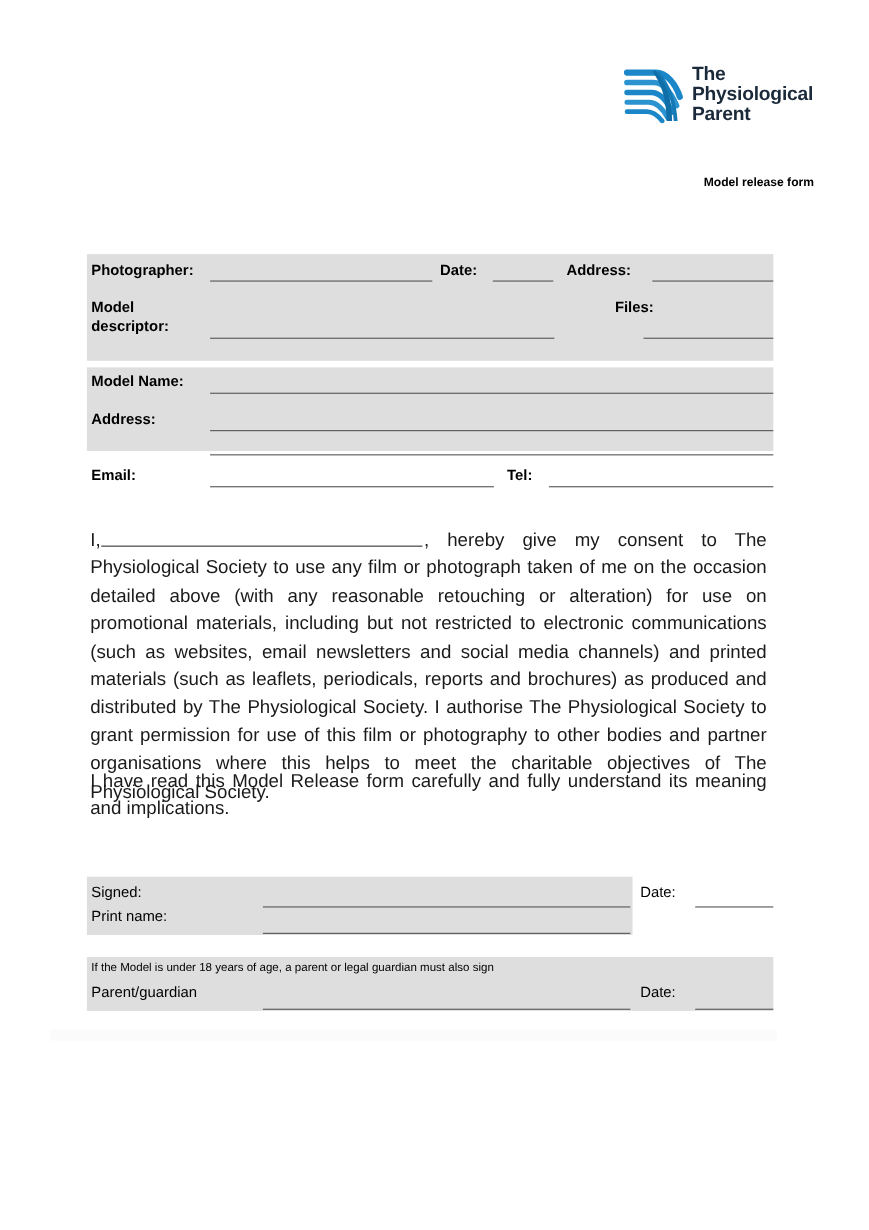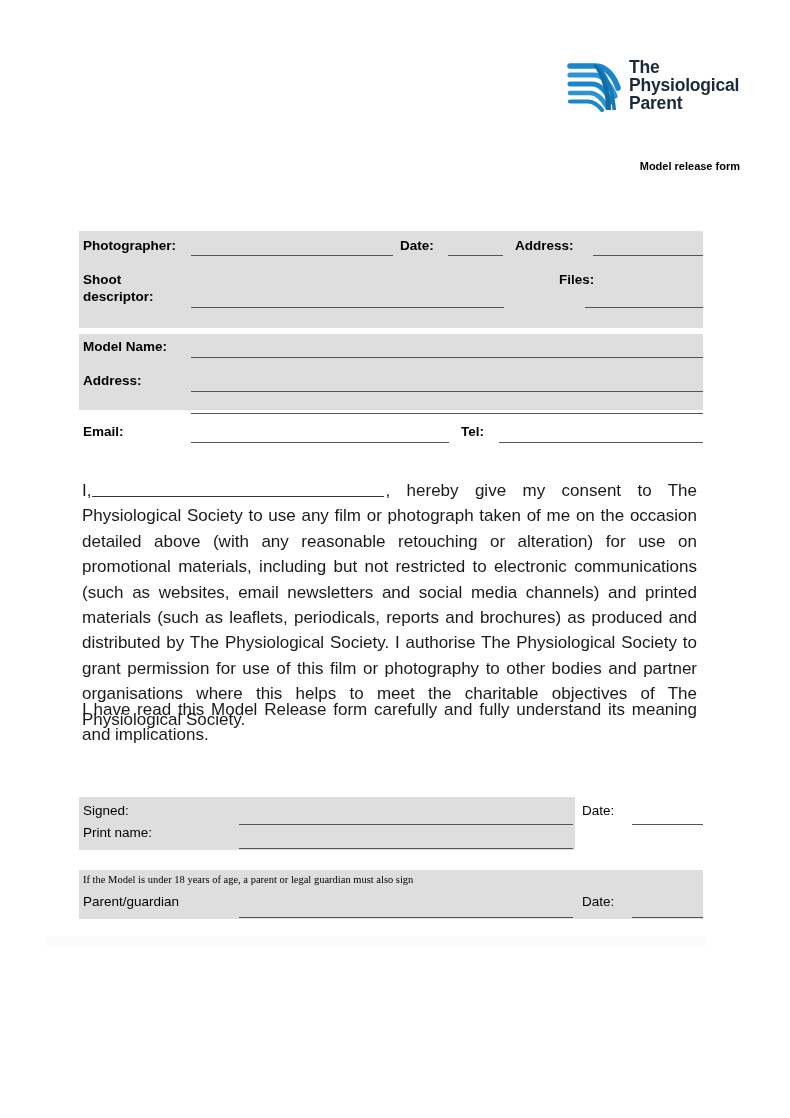--- a/index.html
+++ b/index.html
@@ -73,21 +73,20 @@
     position: absolute;
     font-size: 13.5px;
     font-weight: normal;
     white-space: nowrap;
   }
   .lbl-small {
     position: absolute;
     font-size: 10.5px;
     font-weight: normal;
     white-space: nowrap;
-    font-family: Liberation Serif, serif;
   }
   .rule {
     position: absolute;
     height: 0;
     border-top: 1.3px solid #555555;
   }
 
   
   .para {
     position: absolute;
@@ -148,21 +147,21 @@
 
     <div class="lbl" style="left:4px; top:7px;">Photographer:</div>
     <div class="rule" style="left:112px; top:24px; width:202px;"></div>
 
     <div class="lbl" style="left:321px; top:7px;">Date:</div>
     <div class="rule" style="left:369px; top:24px; width:55px;"></div>
 
     <div class="lbl" style="left:436px; top:7px;">Address:</div>
     <div class="rule" style="left:514px; top:24px; width:110px;"></div>
 
-    <div class="lbl" style="left:4px; top:41px;">Shoot</div>
+    <div class="lbl" style="left:4px; top:41px;">Model</div>
     <div class="lbl" style="left:4px; top:58px;">descriptor:</div>
     <div class="rule" style="left:112px; top:76px; width:313px;"></div>
 
     <div class="lbl" style="left:436px; top:41px;padding-left:44px;">Files:</div>
     <div class="rule" style="left:506px; top:76px; width:118px;"></div>
   </div>
 
   <div class="fbox" style="left:79px; top:334px; width:624px; height:76px;">
 
     <div class="lbl" style="left:4px; top:5px;">Model Name:</div>

